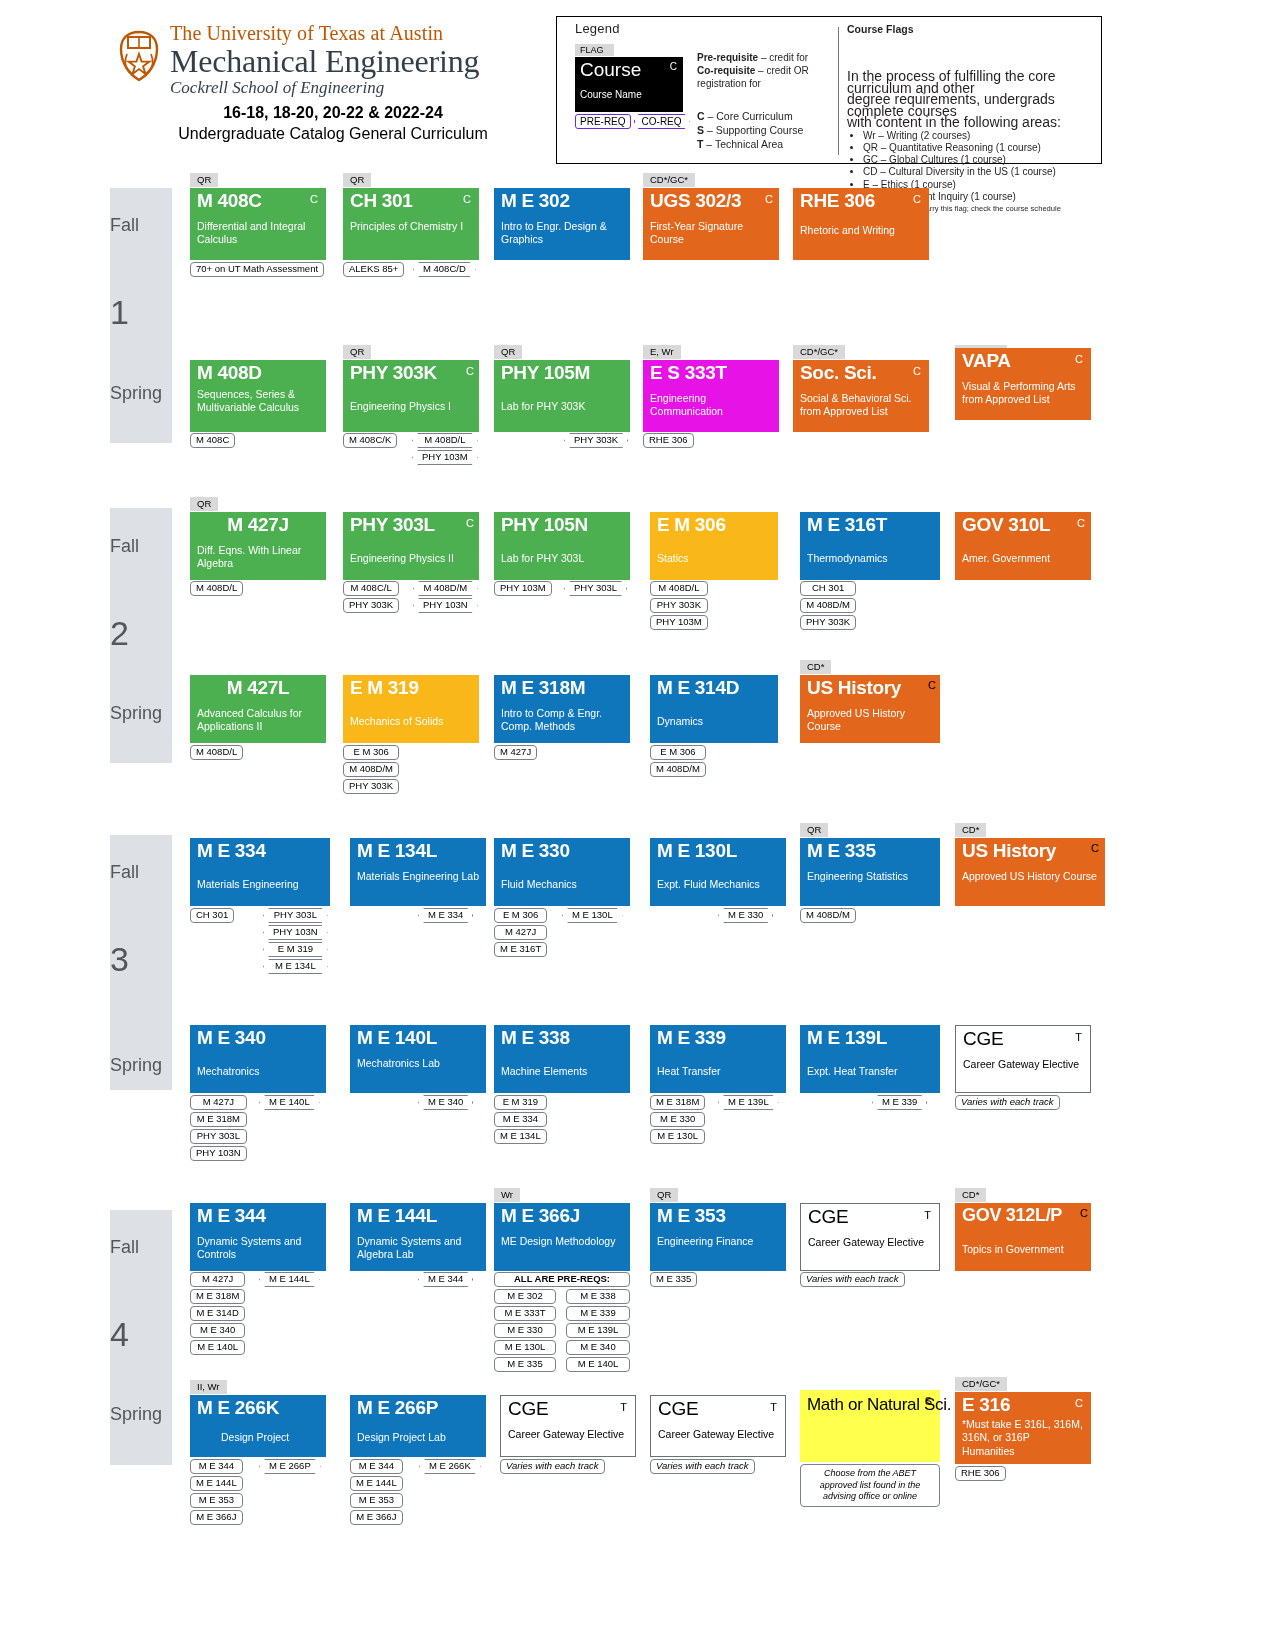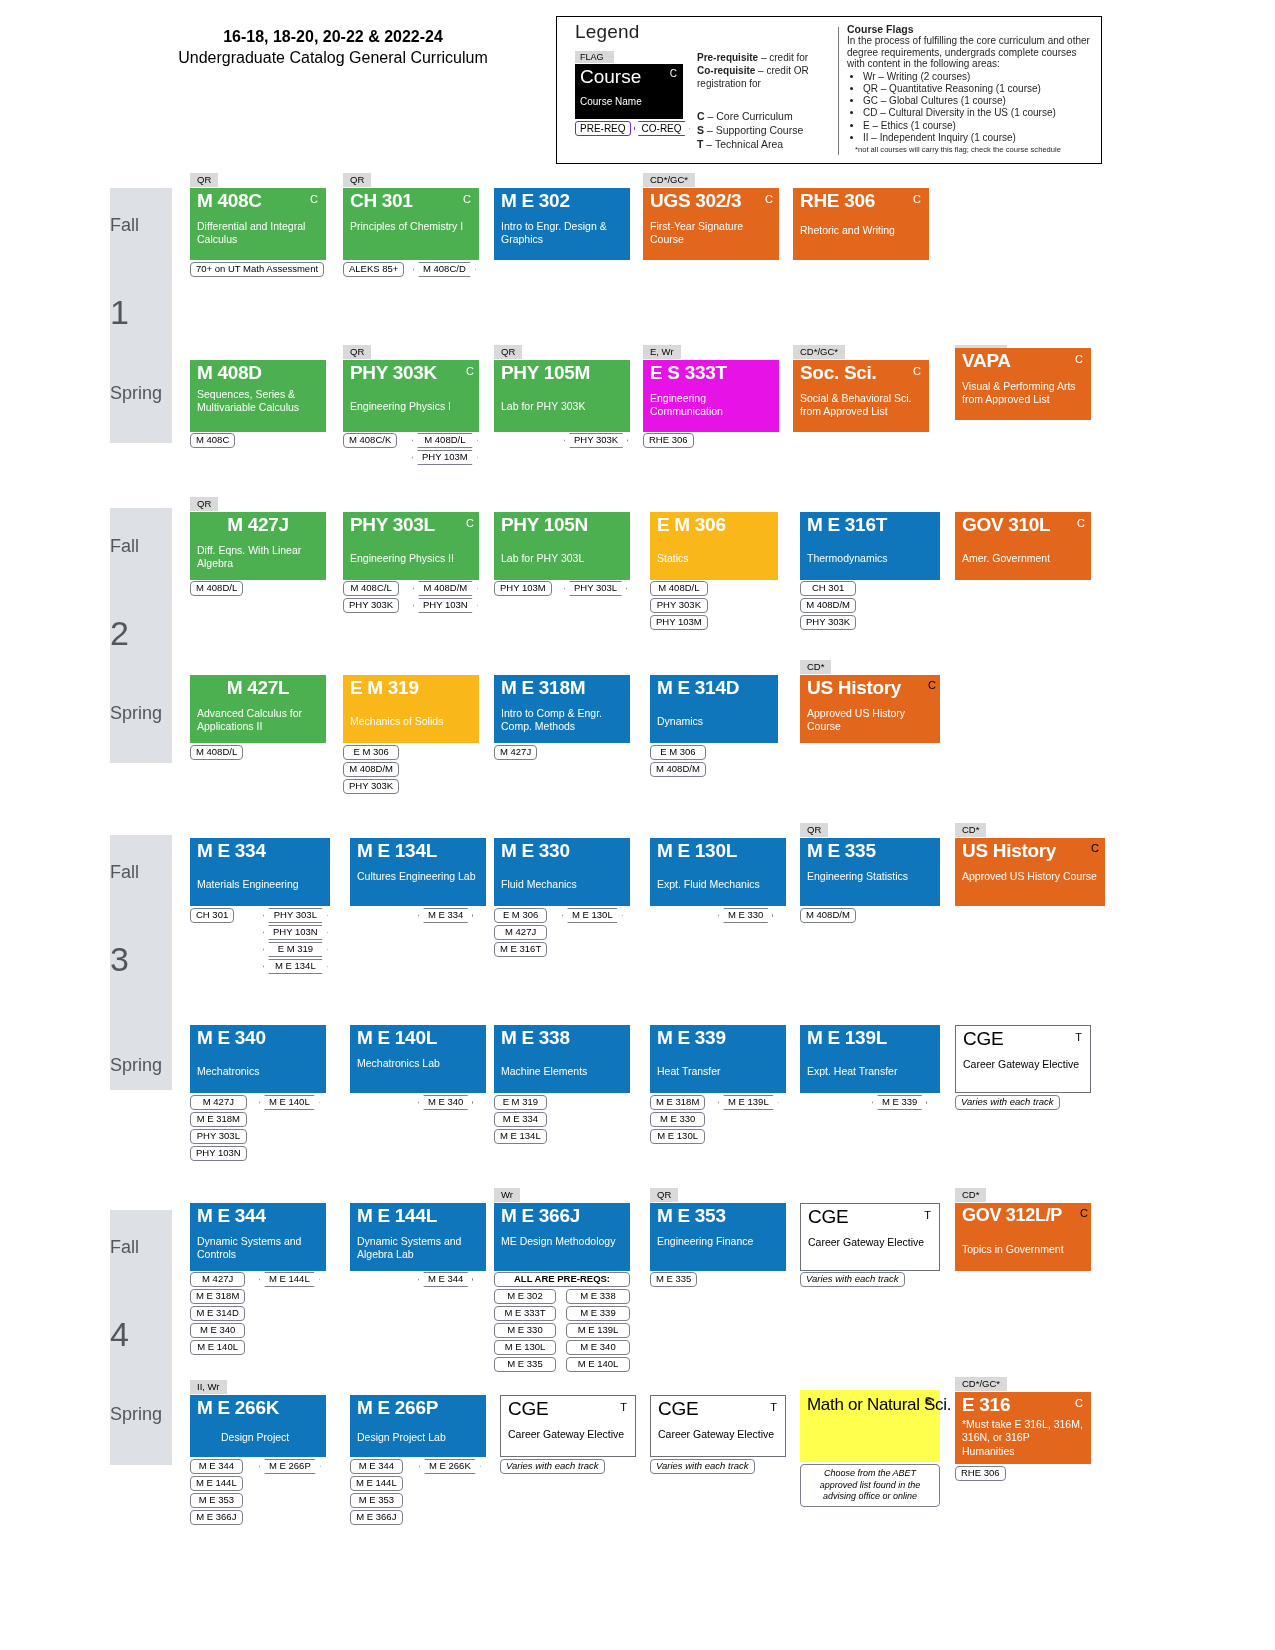--- a/index.html
+++ b/index.html
@@ -38,21 +38,21 @@
 
   
   #legend {
     position:absolute; left:556px; top:16px; width:546px; height:148px;
     border:1.5px solid #000; background:#fff;
   }
   #legend-left { position:absolute; left:8px; top:4px; width:268px; height:140px; }
   #legend-divider { position:absolute; left:281px; top:10px; width:1px; height:128px; background:#777; }
   #legend-right { position:absolute; left:290px; top:6px; width:250px; }
 
-  .legend-title { font-size:19px; letter-spacing:0.2px; }
+  .legend-title { font-size:13px; letter-spacing:0.2px; }
   .lg-flag {
     display:inline-block; background:#d8d8d8; color:#000;
     font-size:9px; padding:1px 10px 1px 5px; margin-left:10px; margin-top:8px;
   }
   .lg-box {
     margin-left:10px; width:108px; height:55px; background:#000; color:#fff;
     position:relative;
   }
   .lg-course { position:absolute; left:5px; top:2px; font-size:19px; }
   .lg-c { position:absolute; right:6px; top:4px; font-size:10px; }
@@ -64,21 +64,21 @@
   }
   .pill.co { border-radius:0; position:relative;
     clip-path: polygon(5px 0, calc(100% - 5px) 0, 100% 50%, calc(100% - 5px) 100%, 5px 100%, 0 50%);
     padding:1px 7px; }
   .legend-defs { position:absolute; left:132px; top:30px; width:140px; font-size:10px; line-height:13px; }
   .legend-defs b { font-weight:bold; }
   .legend-keys { position:absolute; left:132px; top:88px; width:140px; font-size:10.5px; line-height:14px; }
   .legend-keys b { font-weight:bold; }
 
   .cf-title { font-size:10.5px; font-weight:bold; }
-  .cf-body { font-size:10px; line-height:11.5px; }
+  .cf-body { font-size:14px; line-height:11.5px;margin-top:36px; }
   .cf-list { margin:1px 0 0 0; padding-left:16px; font-size:10px; line-height:12.3px; }
   .cf-list li { list-style:disc; }
   .cf-note { font-size:7.6px; margin-top:1px; padding-left:8px; }
 
   
   .yearbar {
     position:absolute; width:62px; background:#dde1e5;
     color:#53575b; text-align:center;
   }
   .yr-term { position:absolute; left:0; width:62px; font-size:18px; color:#53575b; }
@@ -131,20 +131,37 @@
     color:#000; font-size:9px; line-height:11.5px; font-style:italic;
     text-align:center; padding:3px 4px;
   }
 </style>
 </head>
 <body>
 
 <div id="header">
 
   <div id="brand">
+    <div id="brand-row">
+      <div id="seal">
+        <svg viewBox="0 0 42 52" width="42" height="52" aria-hidden="true">
+          <path d="M21 2 C10 2 3 8 3 19 c0 14 8 25 18 31 c10 -6 18 -17 18 -31 C39 8 32 2 21 2 z" fill="none" stroke="#bf5700" stroke-width="2.4"></path>
+          <rect x="10" y="7" width="22" height="11" fill="none" stroke="#bf5700" stroke-width="2"></rect>
+          <line x1="21" y1="7" x2="21" y2="18" stroke="#bf5700" stroke-width="1.6"></line>
+          <path d="M21 24 l2.6 7.6 h7.8 l-6.3 4.7 l2.4 7.6 l-6.5-4.8 l-6.5 4.8 l2.4-7.6 l-6.3-4.7 h7.8 z" fill="none" stroke="#bf5700" stroke-width="1.9"></path>
+          <path d="M9 24 c-3 7 -2 14 3 19" fill="none" stroke="#bf5700" stroke-width="1.8"></path>
+          <path d="M33 24 c3 7 2 14 -3 19" fill="none" stroke="#bf5700" stroke-width="1.8"></path>
+        </svg>
+      </div>
+      <div id="brand-text">
+        <div class="ut-line1">The University of Texas at Austin</div>
+        <div class="ut-line2">Mechanical Engineering</div>
+        <div class="ut-line3">Cockrell School of Engineering</div>
+      </div>
+    </div>
     <div class="cat-line1">16-18, 18-20, 20-22 &amp; 2022-24</div>
     <div class="cat-line2">Undergraduate Catalog General Curriculum</div>
   </div>
 
   <div id="legend">
     <div id="legend-left">
       <div class="legend-title" style="margin-left:10px;">Legend</div>
       <div class="lg-flag">FLAG</div>
       <div class="lg-box">
         <span class="lg-course">Course</span>
@@ -416,21 +433,21 @@
 </div>
 <div class="reqcol" style="left:263px; top:908px;">
   <span class="req coreq">PHY 303L</span>
   <span class="req coreq">PHY 103N</span>
   <span class="req coreq">E M 319</span>
   <span class="req coreq">M E 134L</span>
 </div>
 
 <div class="box blue" style="left:350px; top:838px; width:136px; height:68px;">
   <span class="code">M E 134L</span>
-  <span class="name" style="top:32px; width:126px;">Cultures Engineering Lab</span>
+  <span class="name" style="top:32px; width:126px;">Materials Engineering Lab</span>
 </div>
 <div class="reqcol" style="left:418px; top:908px;">
   <span class="req coreq">M E 334</span>
 </div>
 
 <div class="box blue" style="left:494px; top:838px; width:136px; height:68px;">
   <span class="code">M E 330</span>
   <span class="name" style="top:40px; width:126px;">Fluid Mechanics</span>
 </div>
 <div class="reqcol" style="left:494px; top:908px;">

